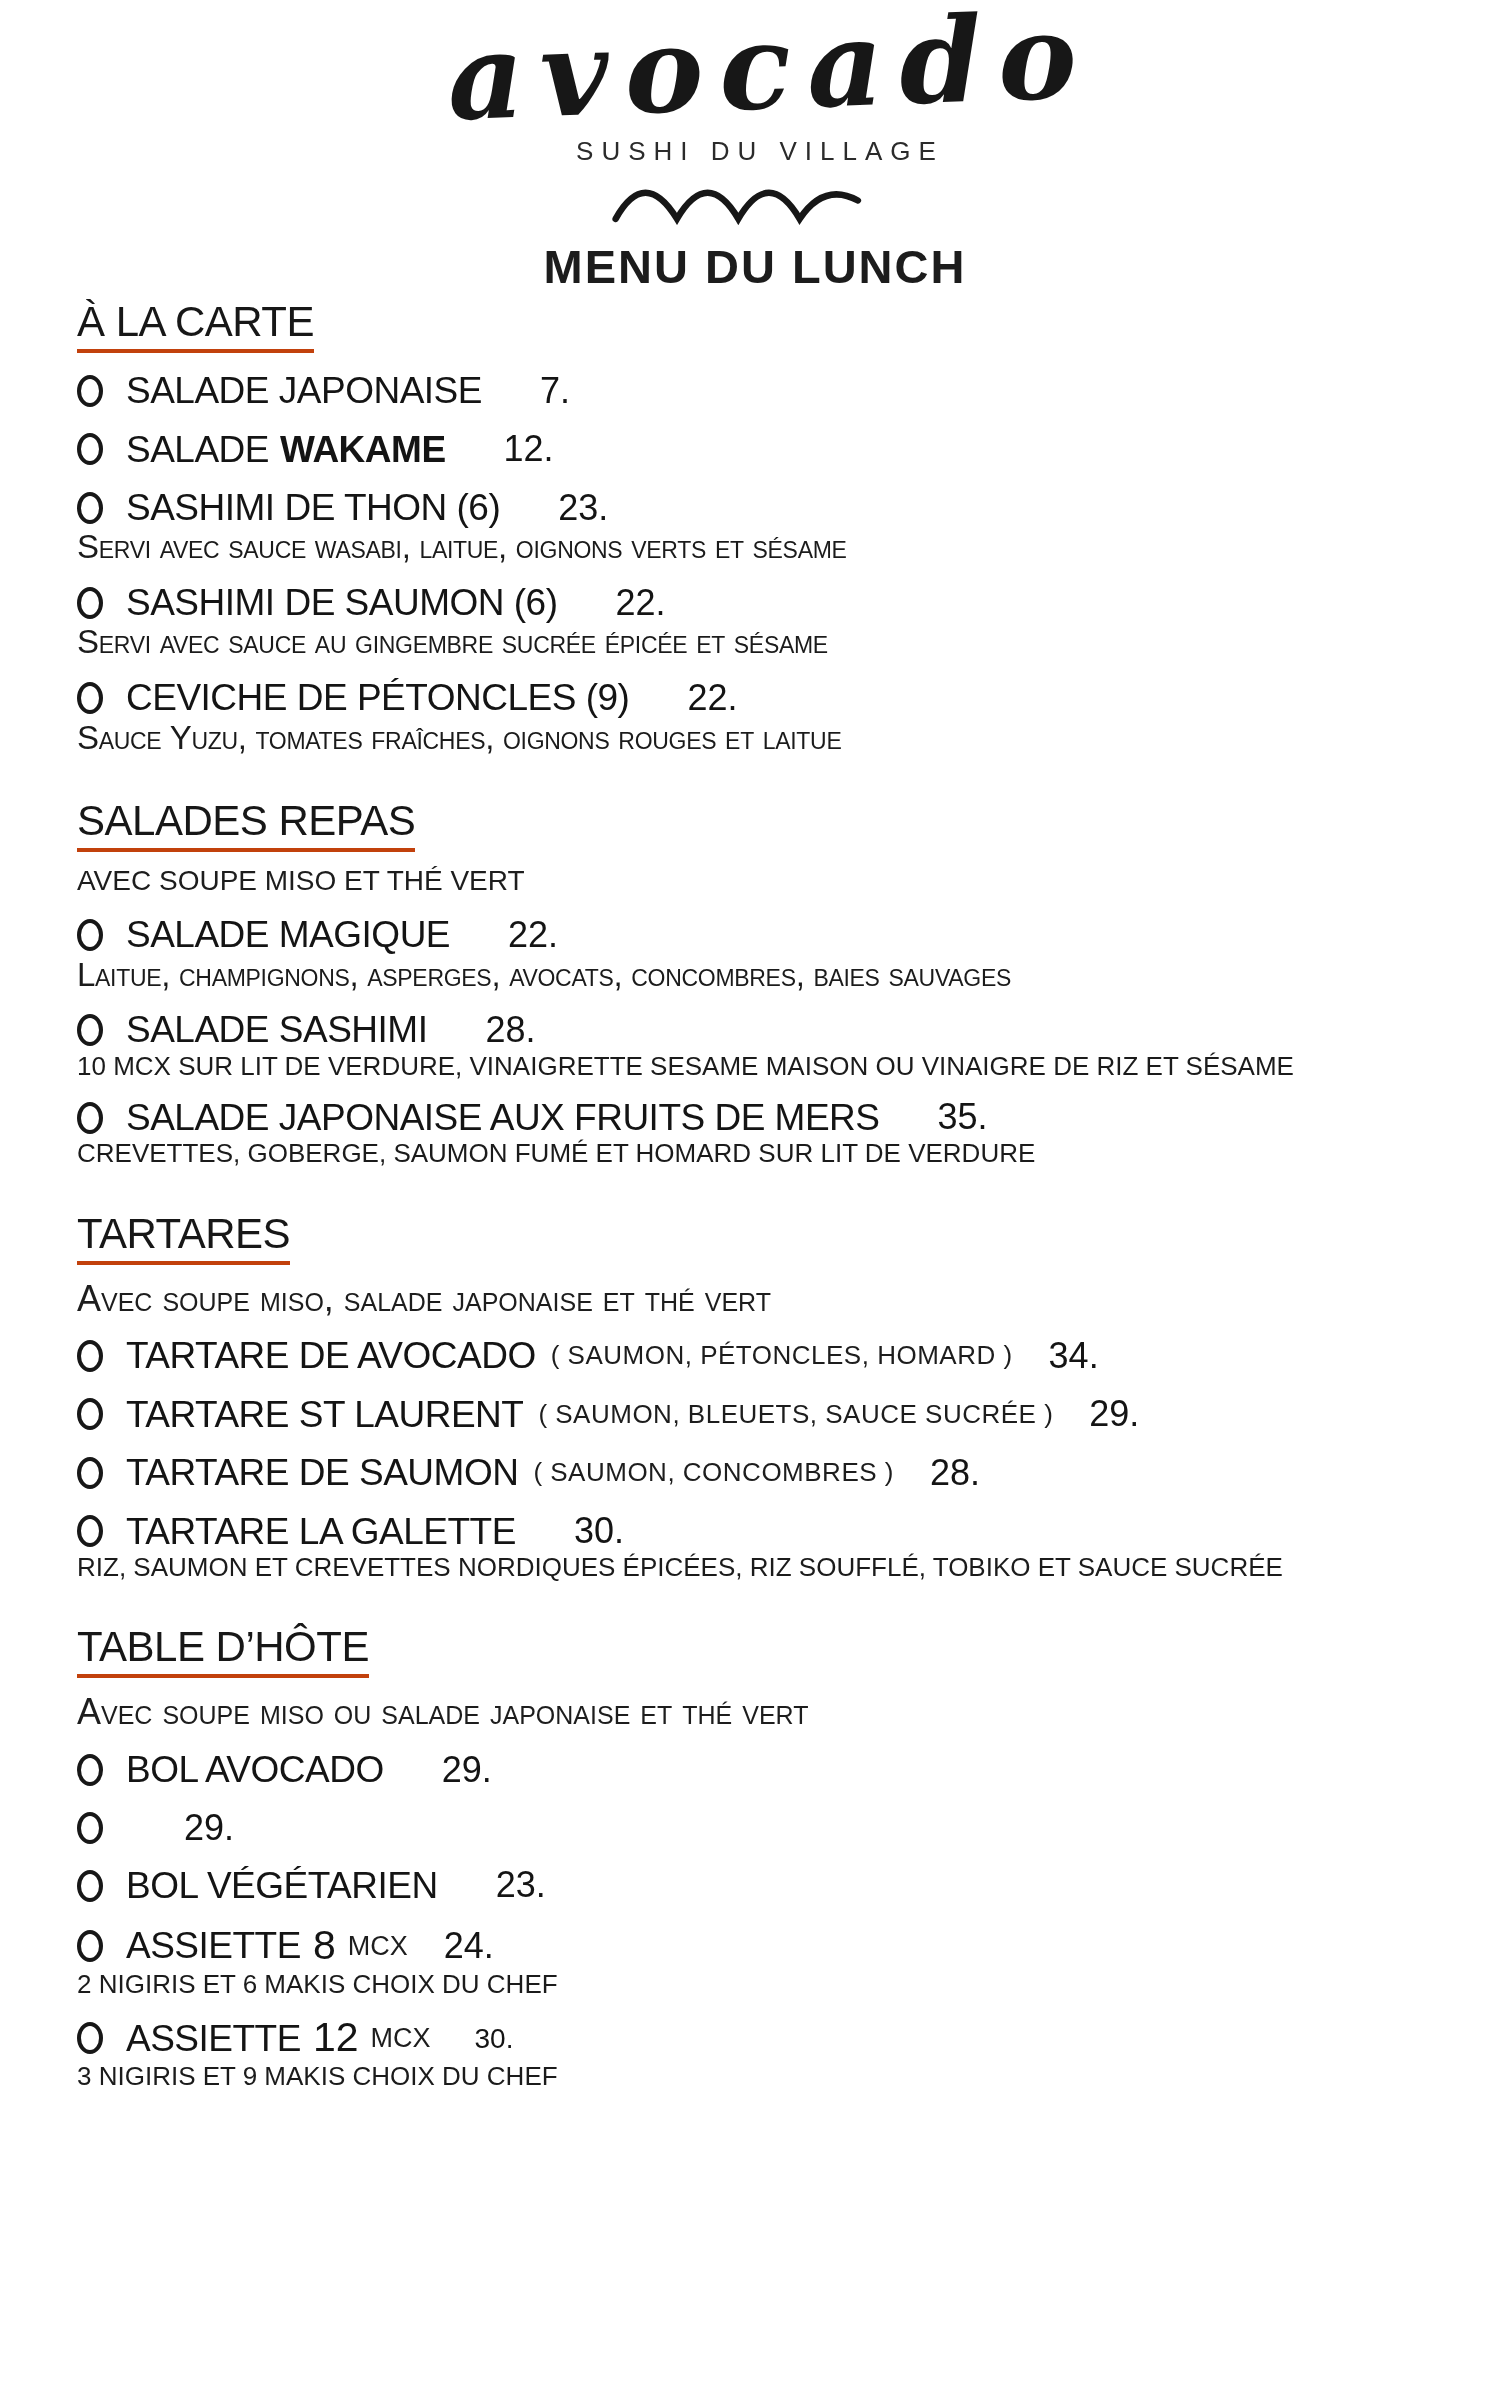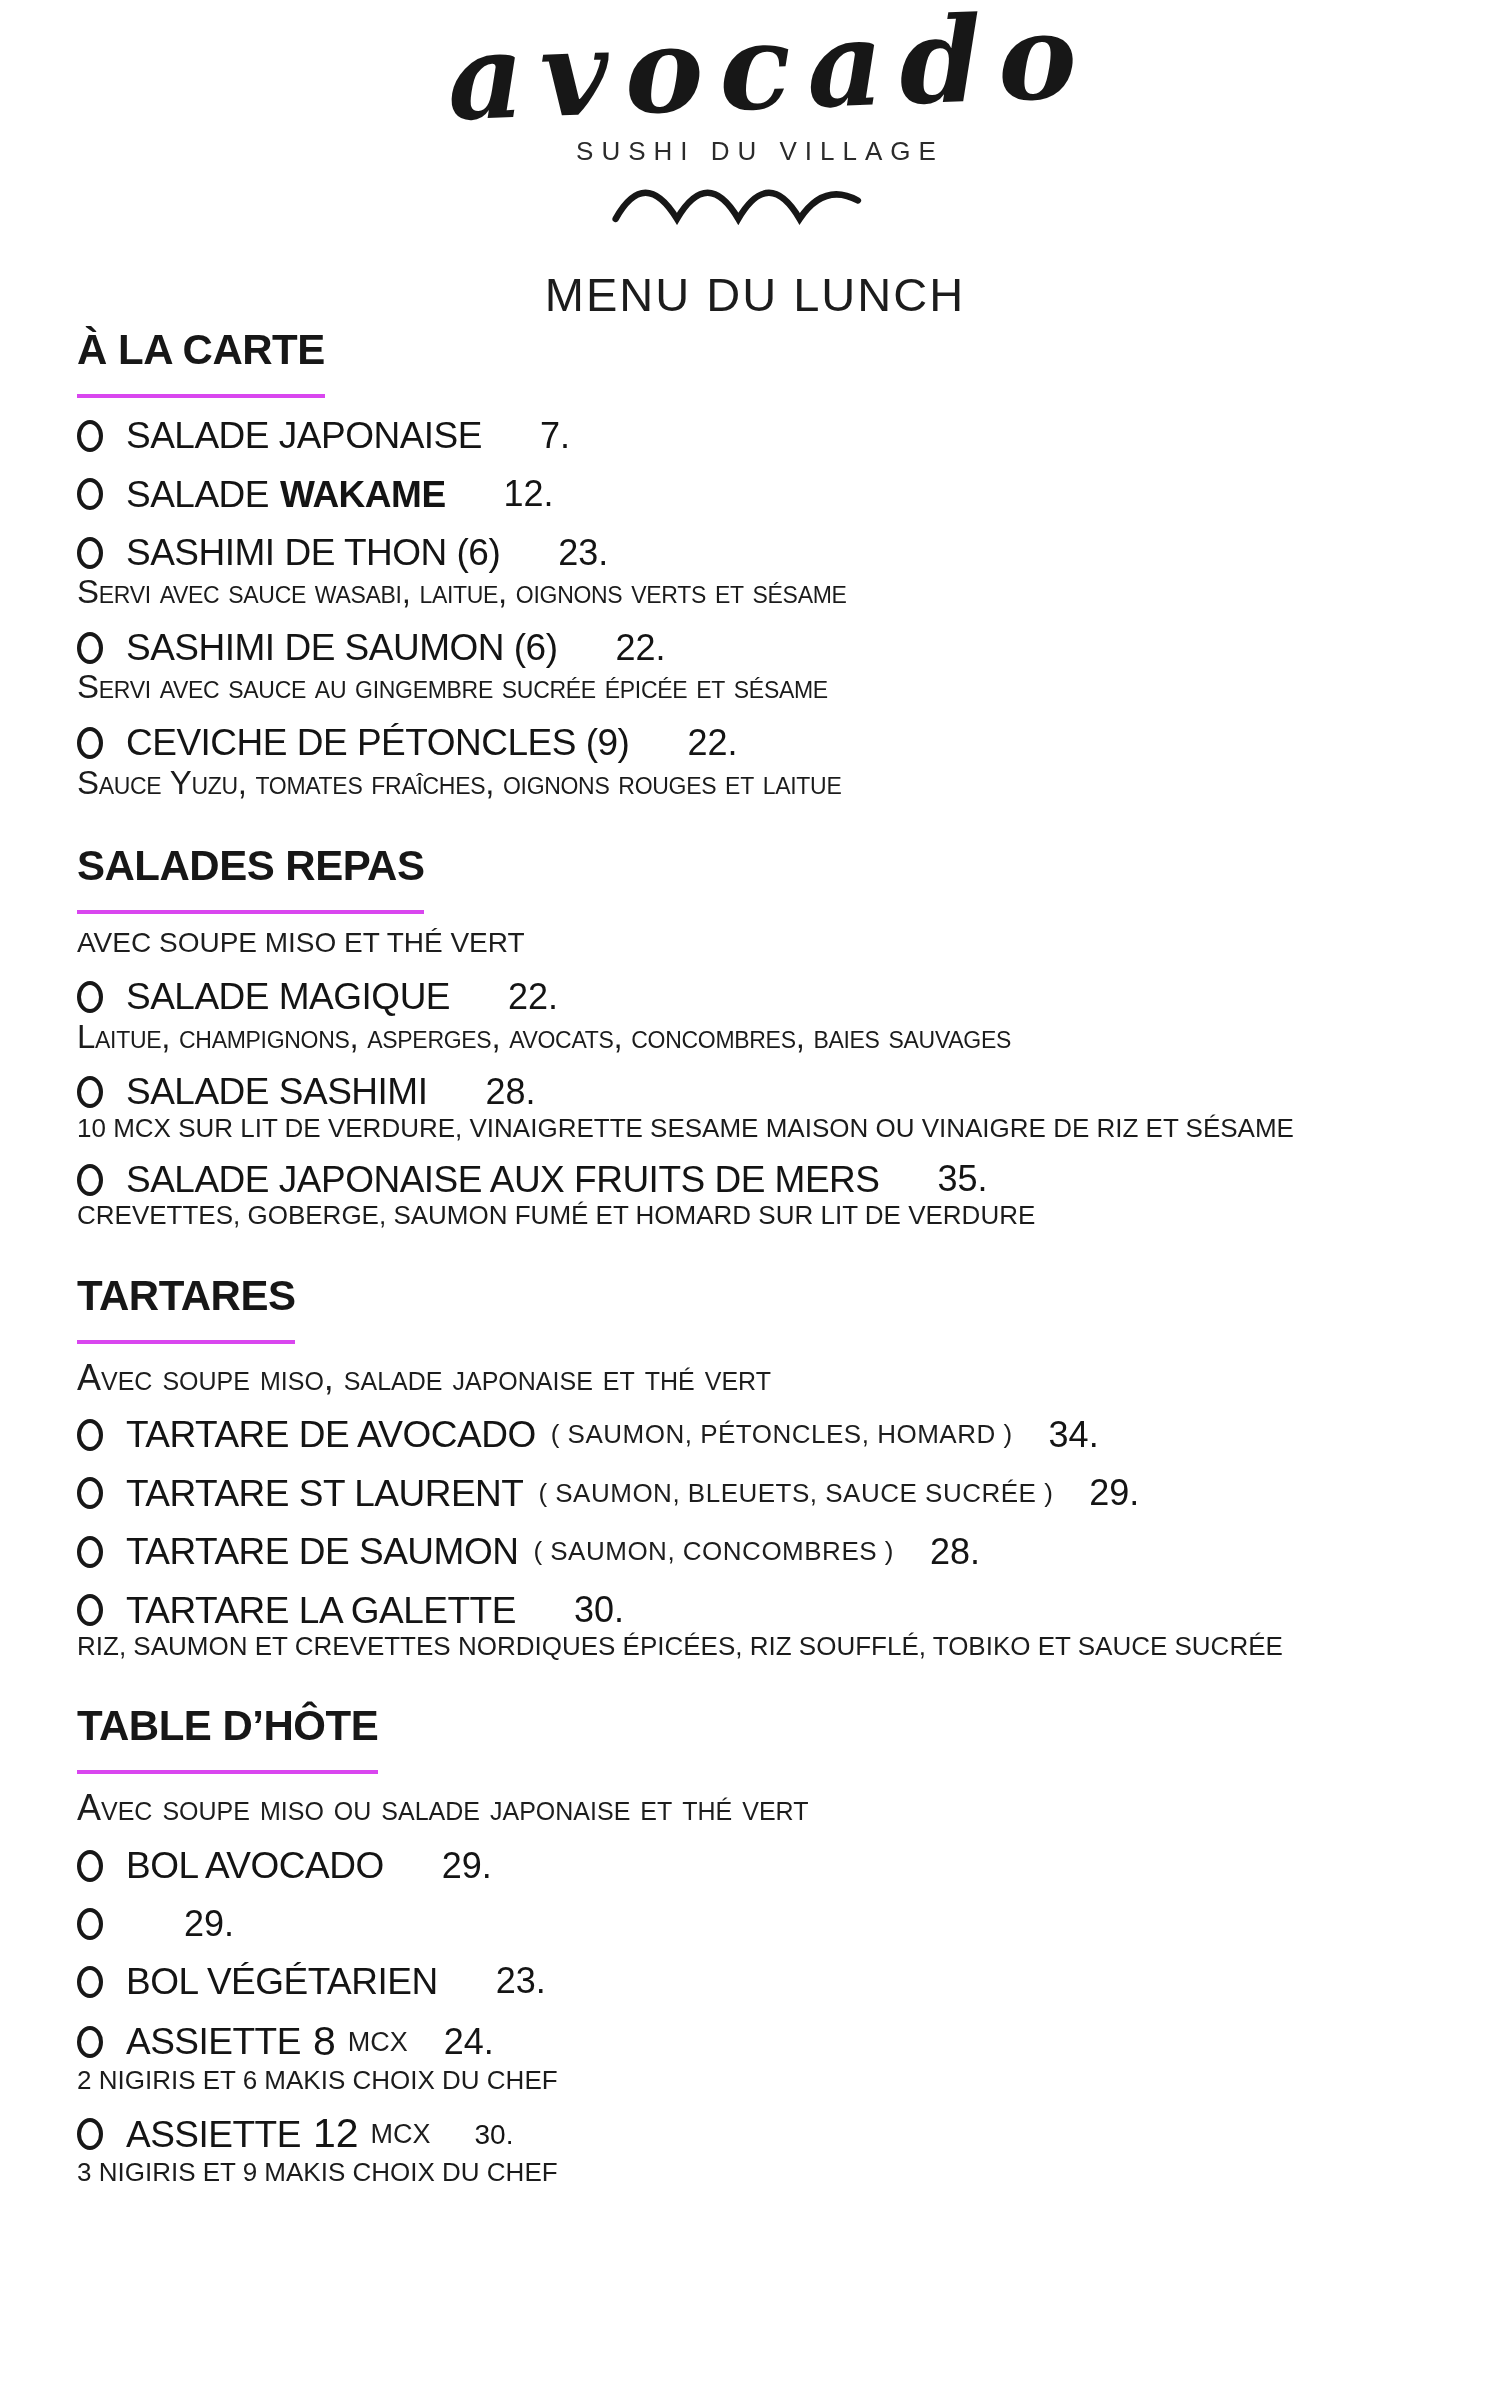--- a/index.html
+++ b/index.html
@@ -23,33 +23,33 @@
     margin-left:40px;
   }
   .logo-sub{
     font-size:26px;letter-spacing:8px;
     font-weight:400;color:#2b2b2b;
     margin-top:4px;margin-left:20px;
   }
   .logo-wave{margin-top:12px;margin-left:18px;}
   .page-title{
     font-size:47px;letter-spacing:2px;
-    font-weight:400;color:#1c1c1c;
-    margin-top:38px;margin-left:10px;
+    font-weight:700;color:#1c1c1c;
+    margin-top:10px;margin-left:10px;
   }
 
   
   .menu{padding:0 50px 0 77px;}
   .sec{margin-top:44px;}
   .sec:first-child{margin-top:6px;}
   .sec-t{
     display:inline-block;
-    font-size:42px;font-weight:700;letter-spacing:-0.5px;
-    border-bottom:4px solid #d946ef;
-    padding-bottom:22px;line-height:1.05;
+    font-size:42px;font-weight:400;letter-spacing:-0.5px;
+    border-bottom:4px solid #c2410c;
+    padding-bottom:5px;line-height:1.05;
   }
   .sub{
     margin-top:14px;
     font-size:36px;font-variant:small-caps;letter-spacing:0;
     color:#1d1d1d;line-height:1.1;
   }
   .sub.plain{font-size:28px;font-variant:normal;}
 
   .row{display:flex;align-items:center;margin-top:17px;line-height:1.12;}
   .bullet{

